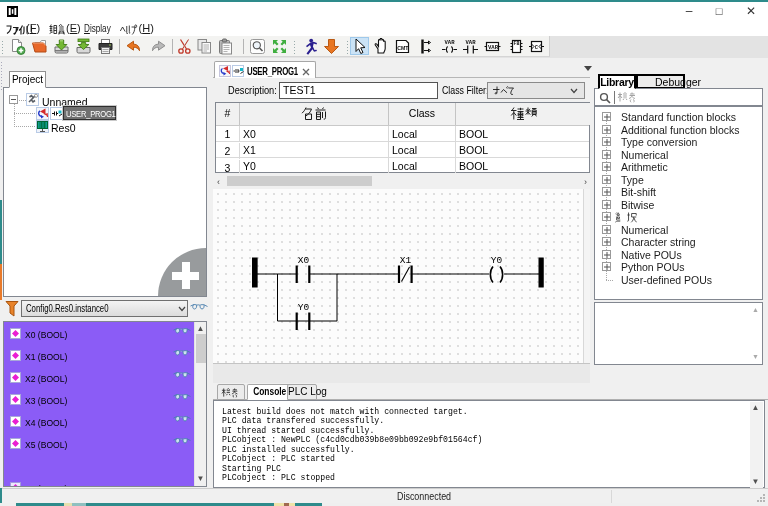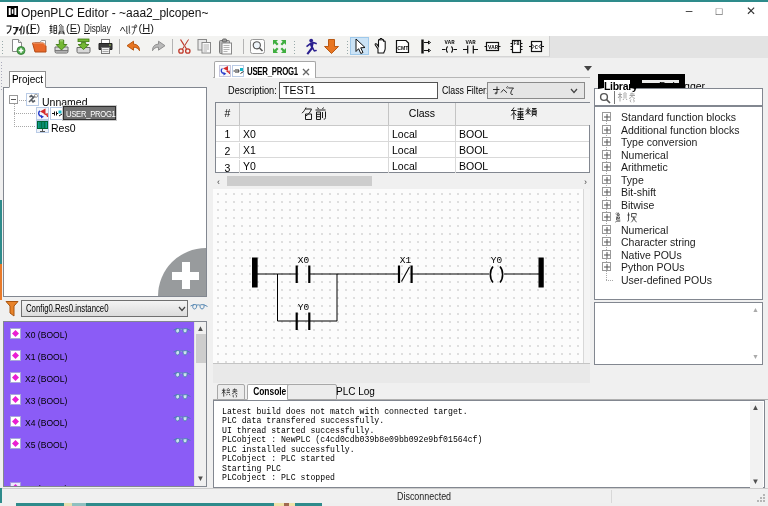--- a/index.html
+++ b/index.html
@@ -39,21 +39,21 @@
 #classdd { position:absolute; left:274px; top:4px; width:98px; height:17px; background:#e5e5e5; border:1px solid #8a8a8a; }
 #vartable { left:2px; top:44px; width:375px; height:71px; background:#fff; border:1px solid #828790; font-size:11px; color:#000; }
 .th { position:absolute; top:0; height:22px; line-height:21px; text-align:center; border-right:1px solid #c4c4c4; background:#f1f1f1; font-size:10.5px; }
 .td { position:absolute; height:16px; line-height:16px; border-right:1px solid #d9d9d9; padding-left:3px; font-size:10.5px; }
 #hscroll { left:2px; top:115px; width:375px; height:16px; background:#f0f0f0; }
 #canvas { left:0px; top:131px; width:370px; height:174px; background:#fcfcfc;
   background-image:radial-gradient(#cccccc 0.65px, transparent 0.8px); background-size:8px 8px; background-position:9px 9px; }
 #canvstrip { left:370px; top:131px; width:7px; height:174px; background:#f4f4f4; border-left:1px solid #d8d8d8; }
 #canvhs { left:0px; top:305px; width:377px; height:20px; background:#e9e9e9; border-top:1px solid #c4c4c4; }
 #rightpanel { left:593px; top:58px; width:175px; height:325px; background:#f0f0f0; }
-.rtab { position:absolute; top:16px; height:15px; border:6px solid #000000; line-height:13px; text-align:center; }
+.rtab { position:absolute; top:16px; height:15px; border:2px solid #000000; line-height:13px; text-align:center; }
 #searchbox { position:absolute; left:1px; top:30px; width:169px; height:18px; background:#fff; border:1px solid #828790; }
 #libtree { position:absolute; left:1px; top:48px; width:169px; height:194px; background:#fff; border:1px solid #828790; overflow:hidden; }
 #libdesc { position:absolute; left:1px; top:244px; width:169px; height:63px; background:#fff; border:1px solid #828790; }
 .ti { position:absolute; left:18px; font-size:10.5px; color:#1c1c1c; white-space:nowrap;margin-left:8px; }
 .pbox { position:absolute; left:7px; width:9px; height:9px; background:#fff; border:1px solid #999; }
 #console { left:213px; top:383px; width:555px; height:105px; }
 #ctabs { position:absolute; left:0; top:0; width:555px; height:17px; background:#f0f0f0; border-bottom:1px solid #b0b0b0; }
 .ctab { position:absolute; top:1px; height:16px; border:1px solid #a8a8a8; border-radius:2px 2px 0 0; text-align:center; }
 #cbody { position:absolute; left:0; top:17px; width:552px; height:88px; background:#fff; border:1px solid #828790; font-family:"Liberation Mono", monospace; font-size:8.2px; color:#000; }
 #cscroll { position:absolute; right:1px; top:1px; width:13px; height:86px; background:#f2f2f2; color:#777; }
@@ -69,21 +69,20 @@
   <div class="abs" style="left:0;top:200px;width:2px;height:64px;background:#2e8b8b;z-index:5"></div>
   <div class="abs" style="left:0;top:264px;width:2px;height:36px;background:#e87a2a;z-index:5"></div>
   <div class="abs" style="left:0;top:488px;width:2px;height:15px;background:#2e8b8b;z-index:5"></div>
   <div class="abs" id="titlebar">
     <svg class="abs" style="left:7px;top:4px" width="11" height="11" viewBox="0 0 11 11">
       <rect width="11" height="11" fill="#000"></rect>
       <rect x="1.7" y="2" width="2" height="7" fill="#fff"></rect>
       <rect x="4.8" y="3.2" width="1.5" height="4.6" fill="#fff"></rect>
       <rect x="7.4" y="2" width="1.9" height="7" fill="#fff"></rect>
     </svg>
-    <span class="abs" id="title-text">OpenPLC Editor - ~aaa2_plcopen~</span>
     <div class="abs winbtn" style="left:674px;">–</div>
     <div class="abs winbtn" style="left:704px;font-size:11px;">□</div>
     <div class="abs winbtn" style="left:736px;">✕</div>
   </div>
   <div class="abs" id="menubar">
     <svg class="abs" style="left:6px;top:2px" width="20" height="11" viewBox="0 0 20 11" stroke="#1a1a1a" stroke-width="1.15" fill="none">
       <path d="M0.5 2 H5 C5 5.5 3.5 8 1 9.5"></path>
       <path d="M7 3.5 H12 C11.5 6.5 10 8.5 7.5 10 M10.3 3.5 V6 C10.3 8 9.5 9.5 8.3 10.5"></path>
       <path d="M16.5 1.5 C15.5 4 14.3 5.5 13 6.5 M15 4.5 V10.5"></path>
       <path d="M18 2.5 V7.5 C18 9 17.5 9.7 16.7 10"></path>
@@ -566,21 +565,21 @@
   <div class="abs" id="console">
     <div id="ctabs">
       <div class="ctab" style="left:4px;width:28px;background:#ececec;">
         <svg style="margin:2.5px auto 0" width="20" height="10" viewBox="0 0 22 11" stroke="#222" stroke-width="0.9" fill="none">
           <path d="M3 0.5 V9.5 M1 2.5 H5 M3 3.5 L1 6 M3 3.5 L5 6"></path>
           <path d="M8 0.5 L6.5 2 M8 0.5 L9.5 2 M6.2 3 H9.8 M6.2 5 H9.8 M7 6.5 L6 8 M9 6.5 L10 8"></path>
           <path d="M15 0.5 v1.5 M13 2 h4.5 M12.5 3.5 h5.5 M15 3.5 c0 1.5 -1.5 2.5 -3 3 M15 4.5 c0.5 1 2 1.8 3 2 M14 7.5 c-1 0.8 -1 2.2 0.2 2.7 M16 7.3 c1.2 0.7 1.5 2 0.7 3"></path>
         </svg>
       </div>
       <div class="ctab" style="left:34px;width:46px;background:#fff;border-bottom:1px solid #fff;font-weight:bold;line-height:14px;font-size:10px;"><span style="display:inline-block;transform:scaleX(0.84);transform-origin:center;">Console</span></div>
-      <div class="ctab" style="left:74px;width:30px;background:#ececec;line-height:14px;white-space:nowrap;font-size:10px;padding-left:48px;">PLC Log</div>
+      <div class="ctab" style="left:74px;width:30px;background:#ececec;line-height:14px;white-space:nowrap;font-size:10px;">PLC Log</div>
     </div>
     <div id="cbody">
       <div class="abs" style="left:8px;top:6px;line-height:9.45px;white-space:pre;">Latest build does not match with connected target.
 PLC data transfered successfully.
 UI thread started successfully.
 PLCobject : NewPLC (c4cd0cdb039b8e09bb092e9bf01564cf)
 PLC installed successfully.
 PLCobject : PLC started
 Starting PLC
 PLCobject : PLC stopped</div>

